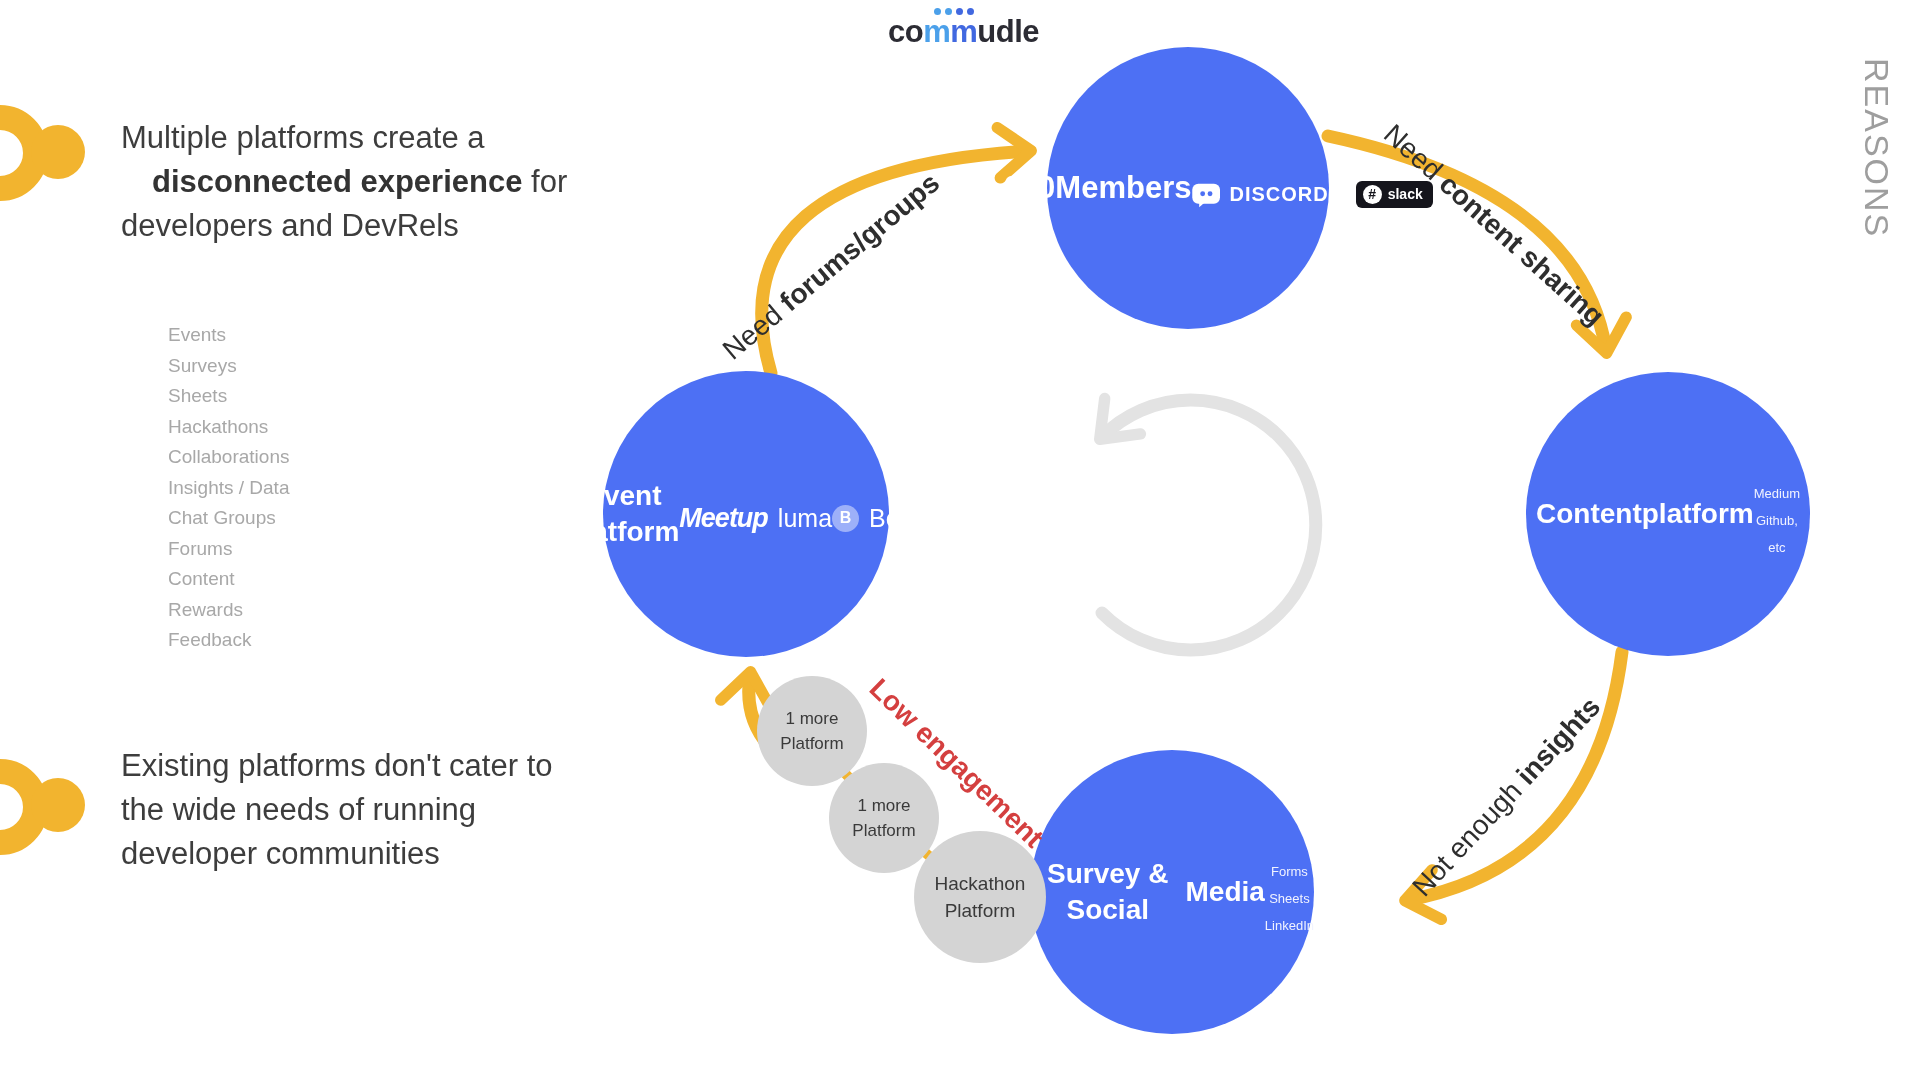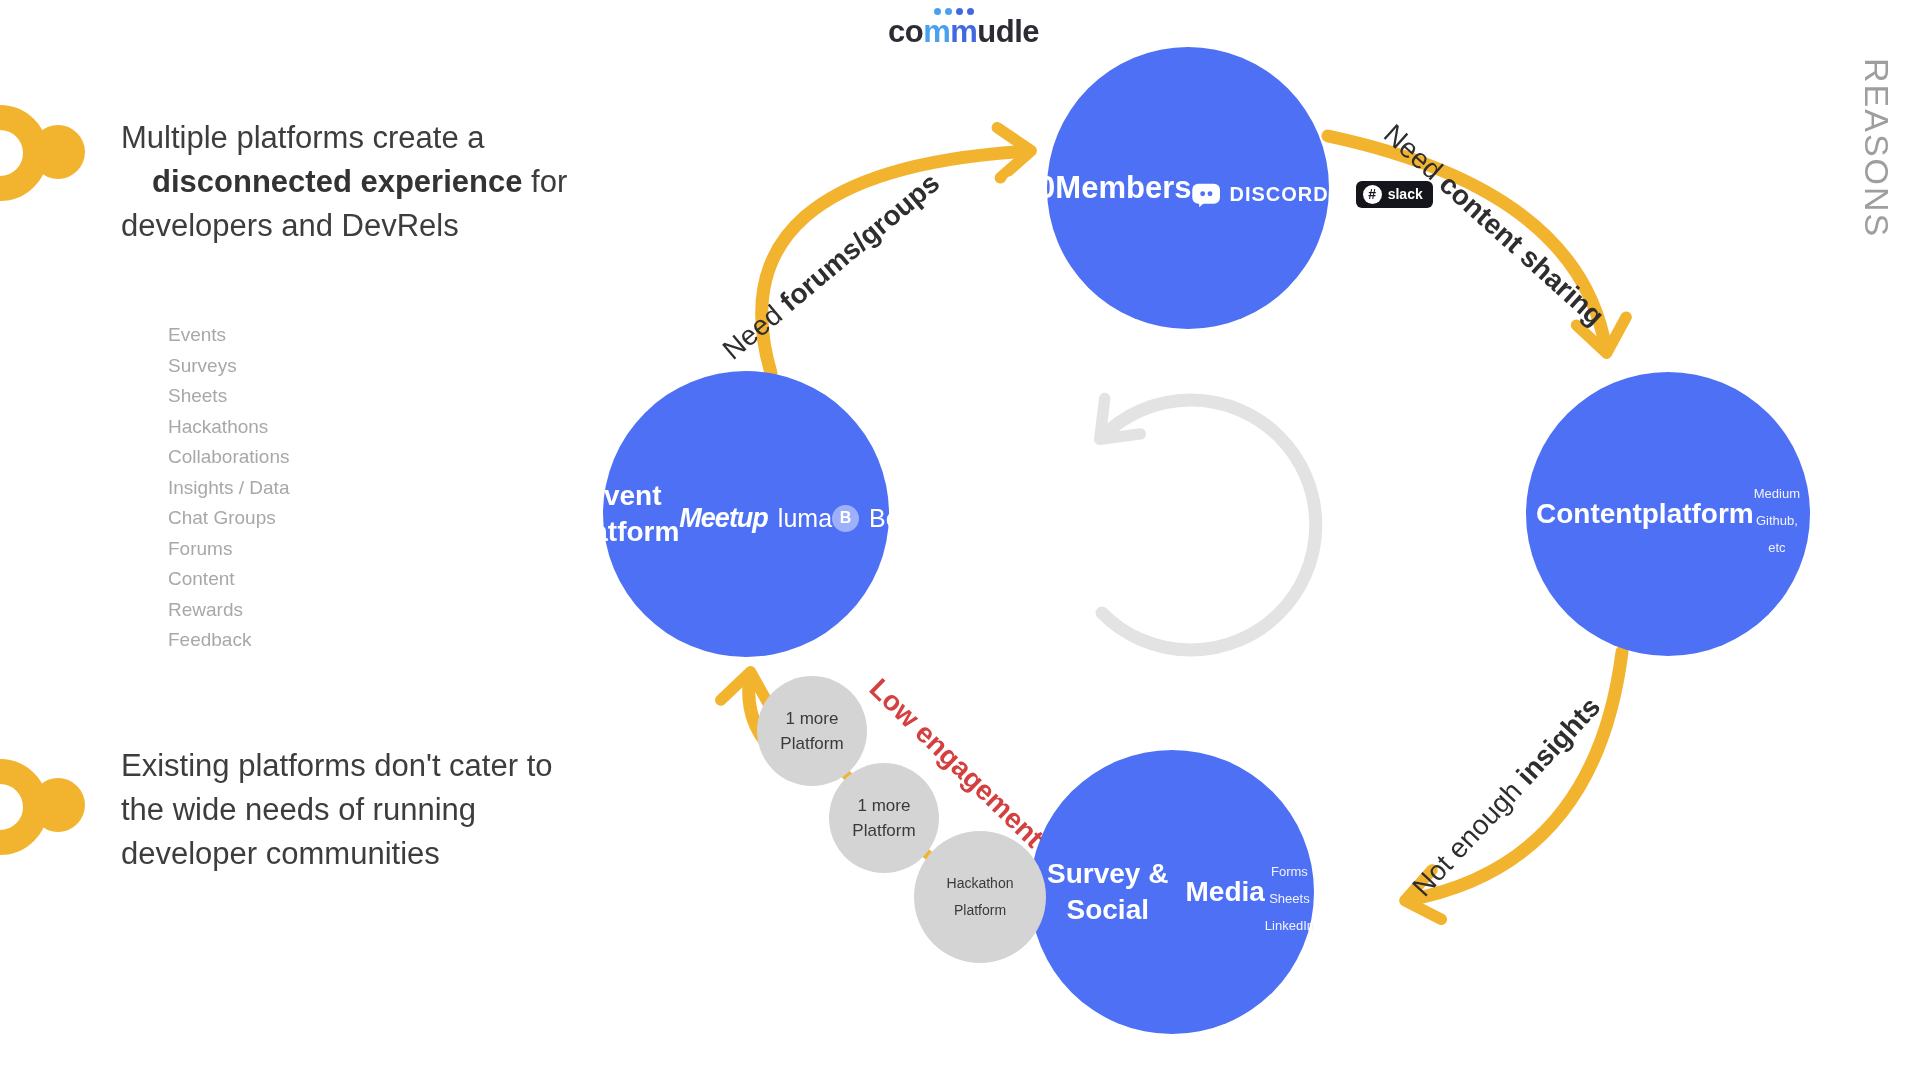--- a/index.html
+++ b/index.html
@@ -72,21 +72,21 @@
   .c-survey{ left:1030px; top:750px; width:284px; height:284px; }
 
   
   .gcircle{
     position:absolute; border-radius:50%; background:#D4D4D4;
     display:flex; flex-direction:column; align-items:center; justify-content:center;
     text-align:center; color:#3a3a3a; font-size:17px; line-height:25px;
   }
   .g1{ left:757px; top:676px; width:110px; height:110px; }
   .g2{ left:829px; top:763px; width:110px; height:110px; }
-  .g3{ left:914px; top:831px; width:132px; height:132px; font-size:14px; line-height:27px; }
+  .g3{ left:914px; top:831px; width:132px; height:132px; font-size:19px; line-height:27px; }
 
   
   .arrow-label{ position:absolute; font-size:28px; color:#2e2e2e; white-space:nowrap; transform-origin:0 50%; }
   .arrow-label b{ font-weight:700; }
   .lbl-forums{ left:727px; top:338px; transform:rotate(-40deg); }
   .lbl-sharing{ left:1388px; top:114px; transform:rotate(42deg); }
   .lbl-insights{ left:1418px; top:876px; transform:rotate(-47deg); }
   .lbl-low{ left:874px; top:668px; transform:rotate(44deg); font-weight:700; color:#D43F3F; }
 </style>
 </head>

